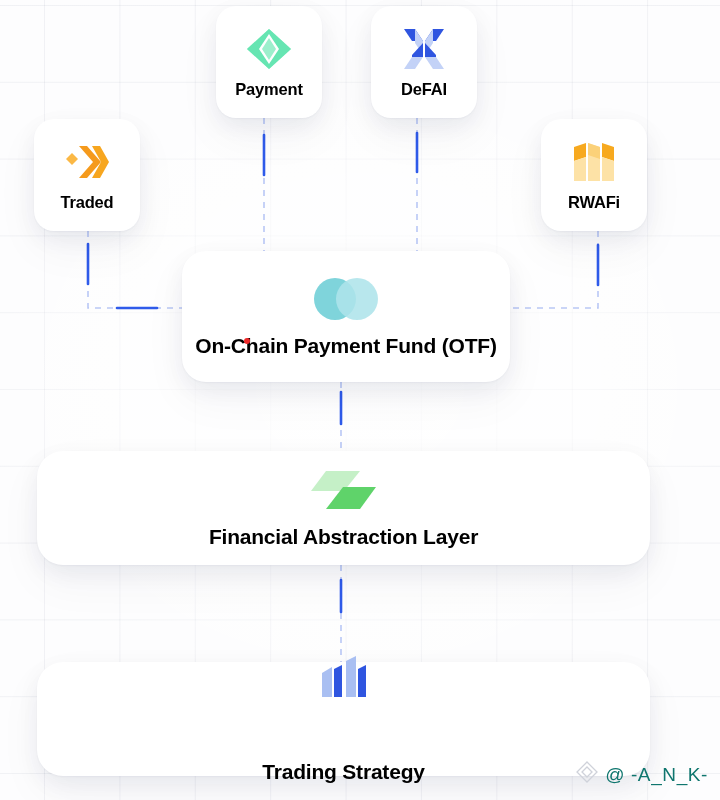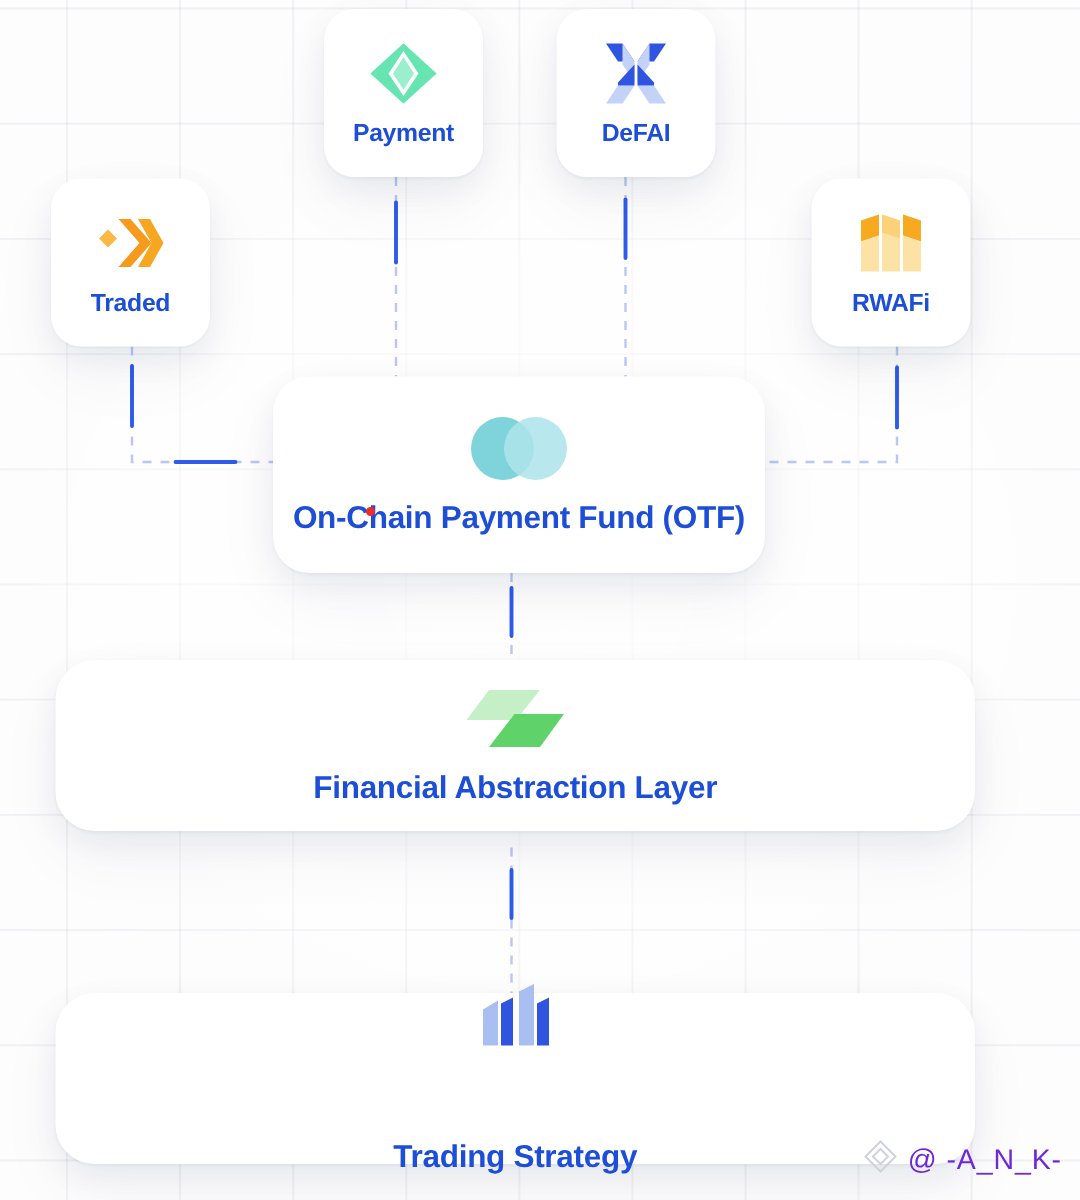--- a/index.html
+++ b/index.html
@@ -81,21 +81,21 @@
     justify-content: center;
   }
 
   .card .icon-wrap {
     display: flex;
     align-items: center;
     justify-content: center;
   }
 
   .card .card-label {
-    color: #1d4ed8;
+    color: #000000;
     font-weight: bold;
     letter-spacing: -0.2px;
     text-align: center;
     white-space: nowrap;
   }
 
   
   .card-sm {
     width: 106px;
     height: 112px;
@@ -119,21 +119,21 @@
   }
   #card-otf .icon-wrap { height: 46px; margin-bottom: 12px; }
   #card-otf .card-label { font-size: 21px; }
 
   
   .card-wide {
     left: 37px;
     width: 613px;
     border-radius: 26px;
   }
-  #card-fal { top: 440px; height: 114px; align-items: center; }
+  #card-fal { top: 451px; height: 114px; align-items: center; }
   #card-ts  { top: 662px; height: 114px; gap: 48px; }
   .card-wide .icon-wrap { height: 44px; margin-bottom: 13px; }
   .card-wide .card-label { font-size: 21px; }
 
   
   #cursor-dot {
     position: absolute;
     left: 244px;
     top: 338px;
     width: 6px;
@@ -143,21 +143,21 @@
   }
 
   
   #watermark {
     position: absolute;
     right: 12px;
     bottom: 12px;
     display: flex;
     align-items: center;
     gap: 7px;
-    color: #6d28d9;
+    color: #0f766e;
     font-size: 19px;
     letter-spacing: 0.6px;
     user-select: none;
   }
   #watermark .wm-text { font-family: "Liberation Sans", sans-serif; }
 </style>
 </head>
 <body>
 
 <div id="canvas">

